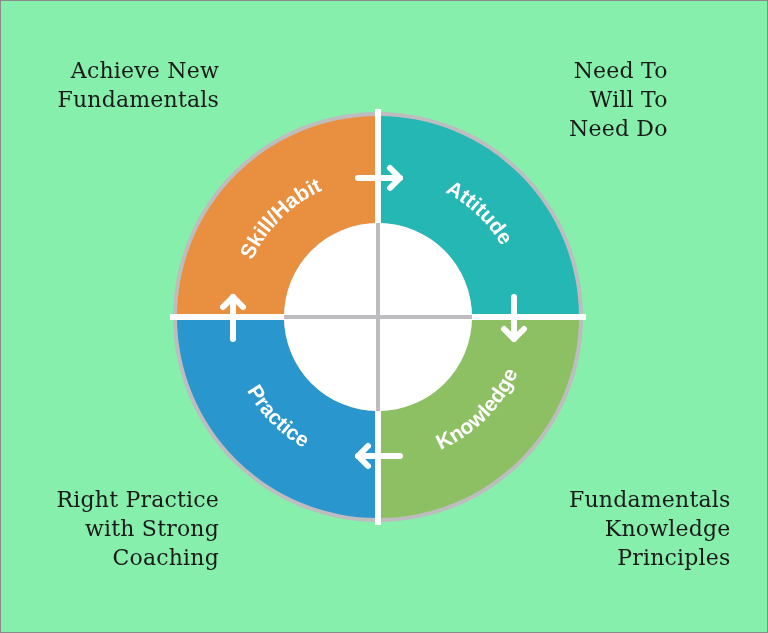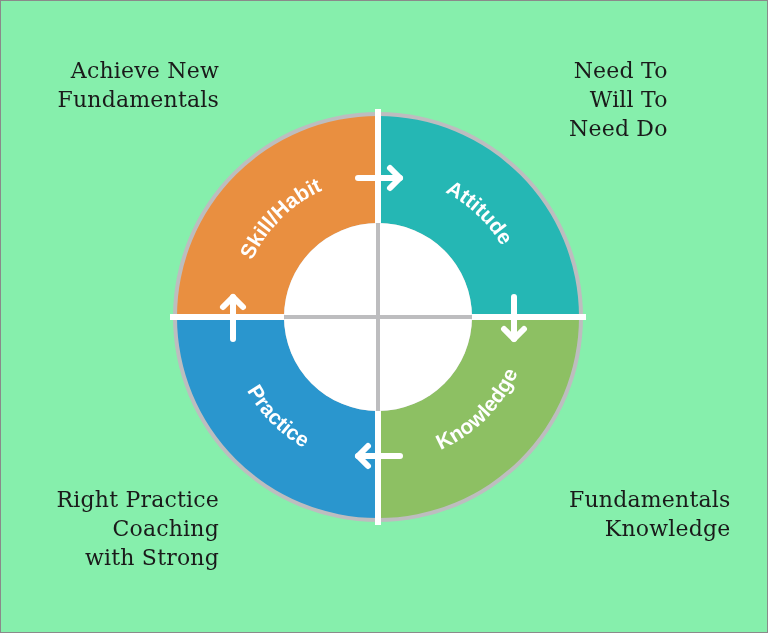--- a/index.html
+++ b/index.html
@@ -44,27 +44,28 @@
   </div>
 
   <div id="cap-tr" class="caption left-align">
     <span class="line">Need To</span>
     <span class="line">Will To</span>
     <span class="line">Need Do</span>
   </div>
 
   <div id="cap-bl" class="caption right-align">
     <span class="line">Right Practice</span>
+    <span class="line">with Strong</span>
     <span class="line">Coaching</span>
-    <span class="line">with Strong</span>
   </div>
 
   <div id="cap-br" class="caption left-align">
     <span class="line">Fundamentals</span>
     <span class="line">Knowledge</span>
+    <span class="line">Principles</span>
   </div>
 
   <svg class="wheel" width="766" height="631" viewBox="0 0 766 631">
     <defs>
       <path id="arc-top-left" d="M 240 300 A 140 140 0 0 1 362 178"></path>
       <path id="arc-top-right" d="M 388 176 A 140 140 0 0 1 519 300"></path>
       <path id="arc-bottom-right" d="M 398 460 A 148 148 0 0 0 528 330"></path>
       <path id="arc-bottom-left" d="M 228 332 A 150 150 0 0 0 360 466"></path>
     </defs>
 

